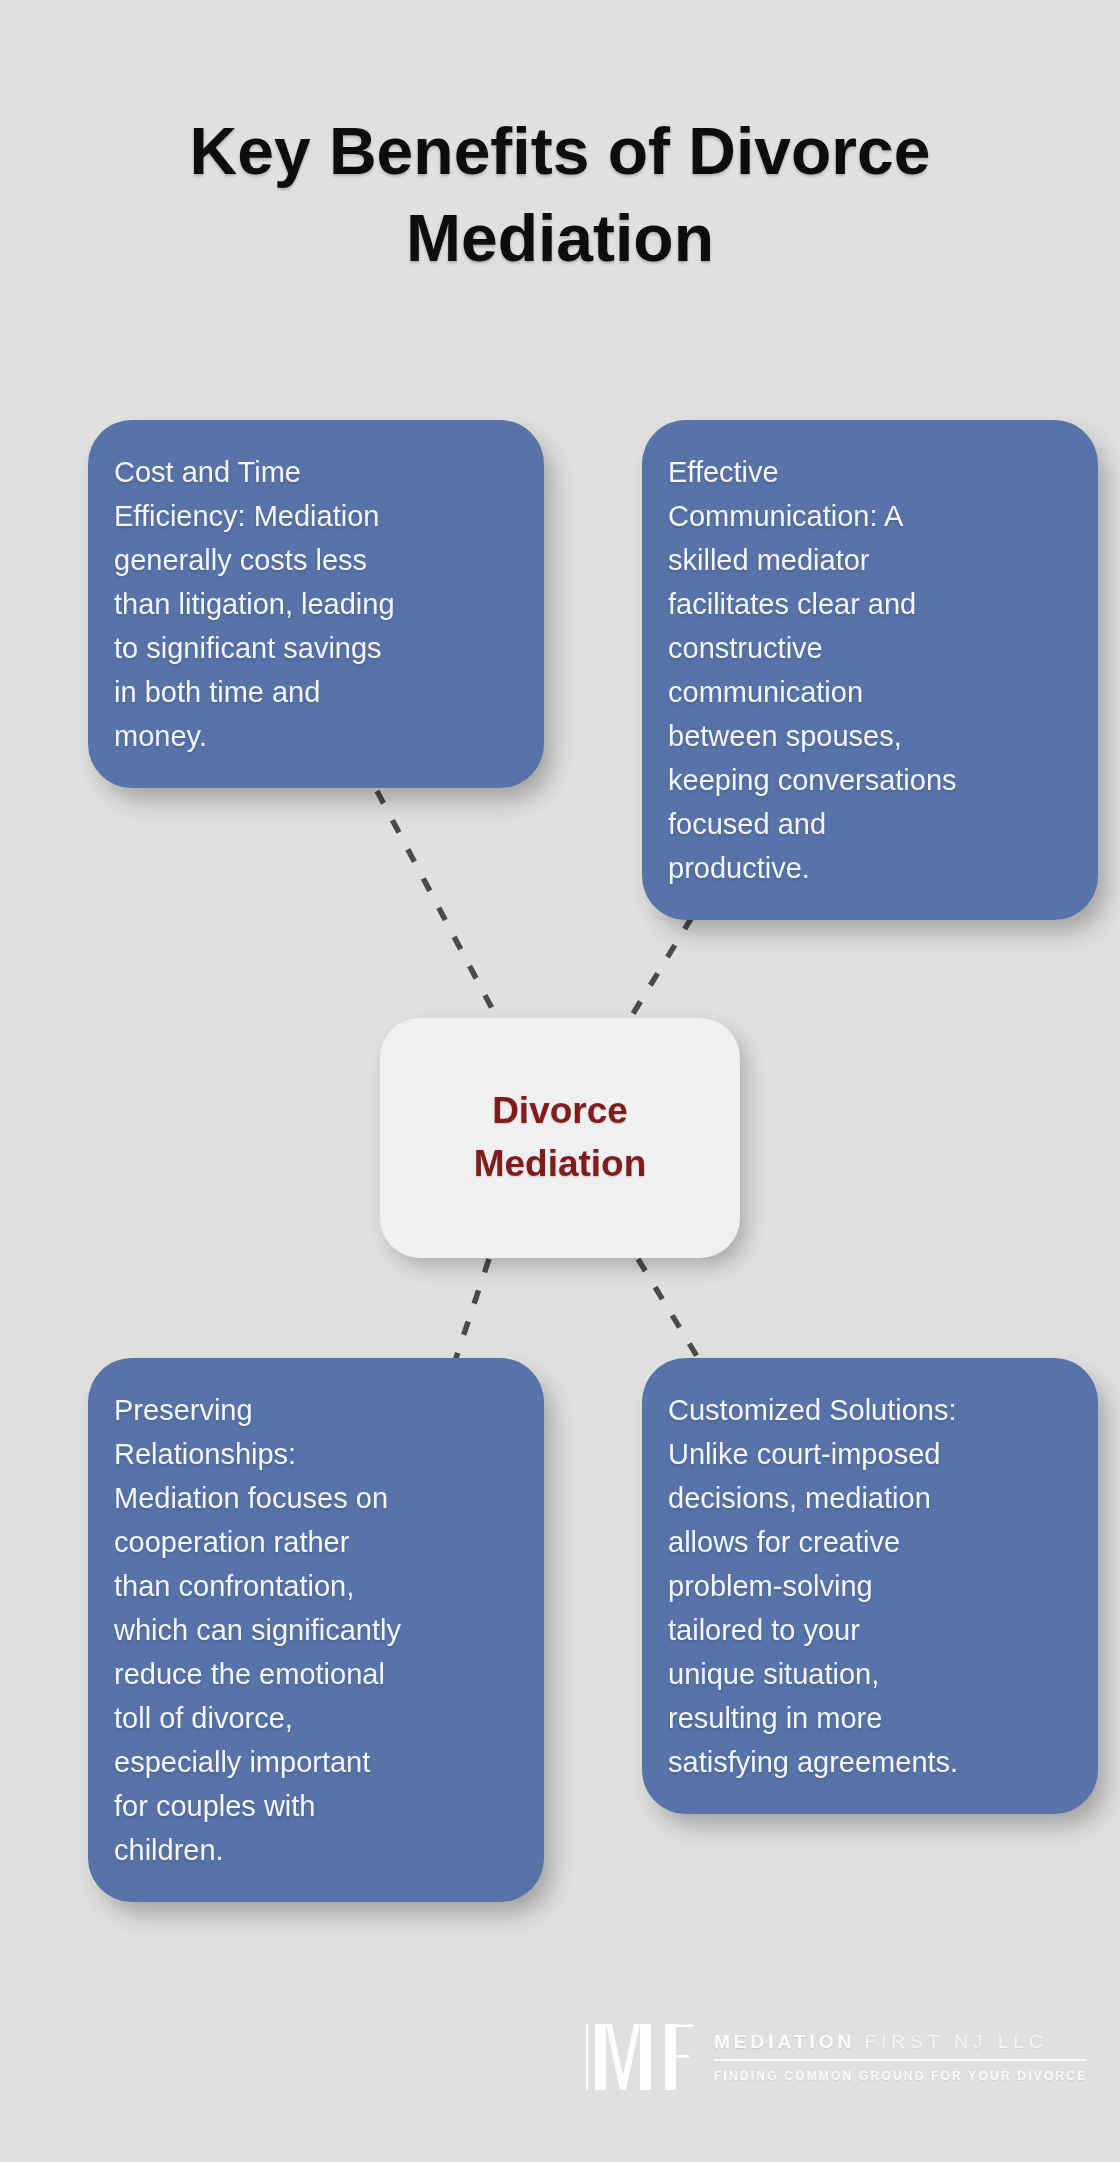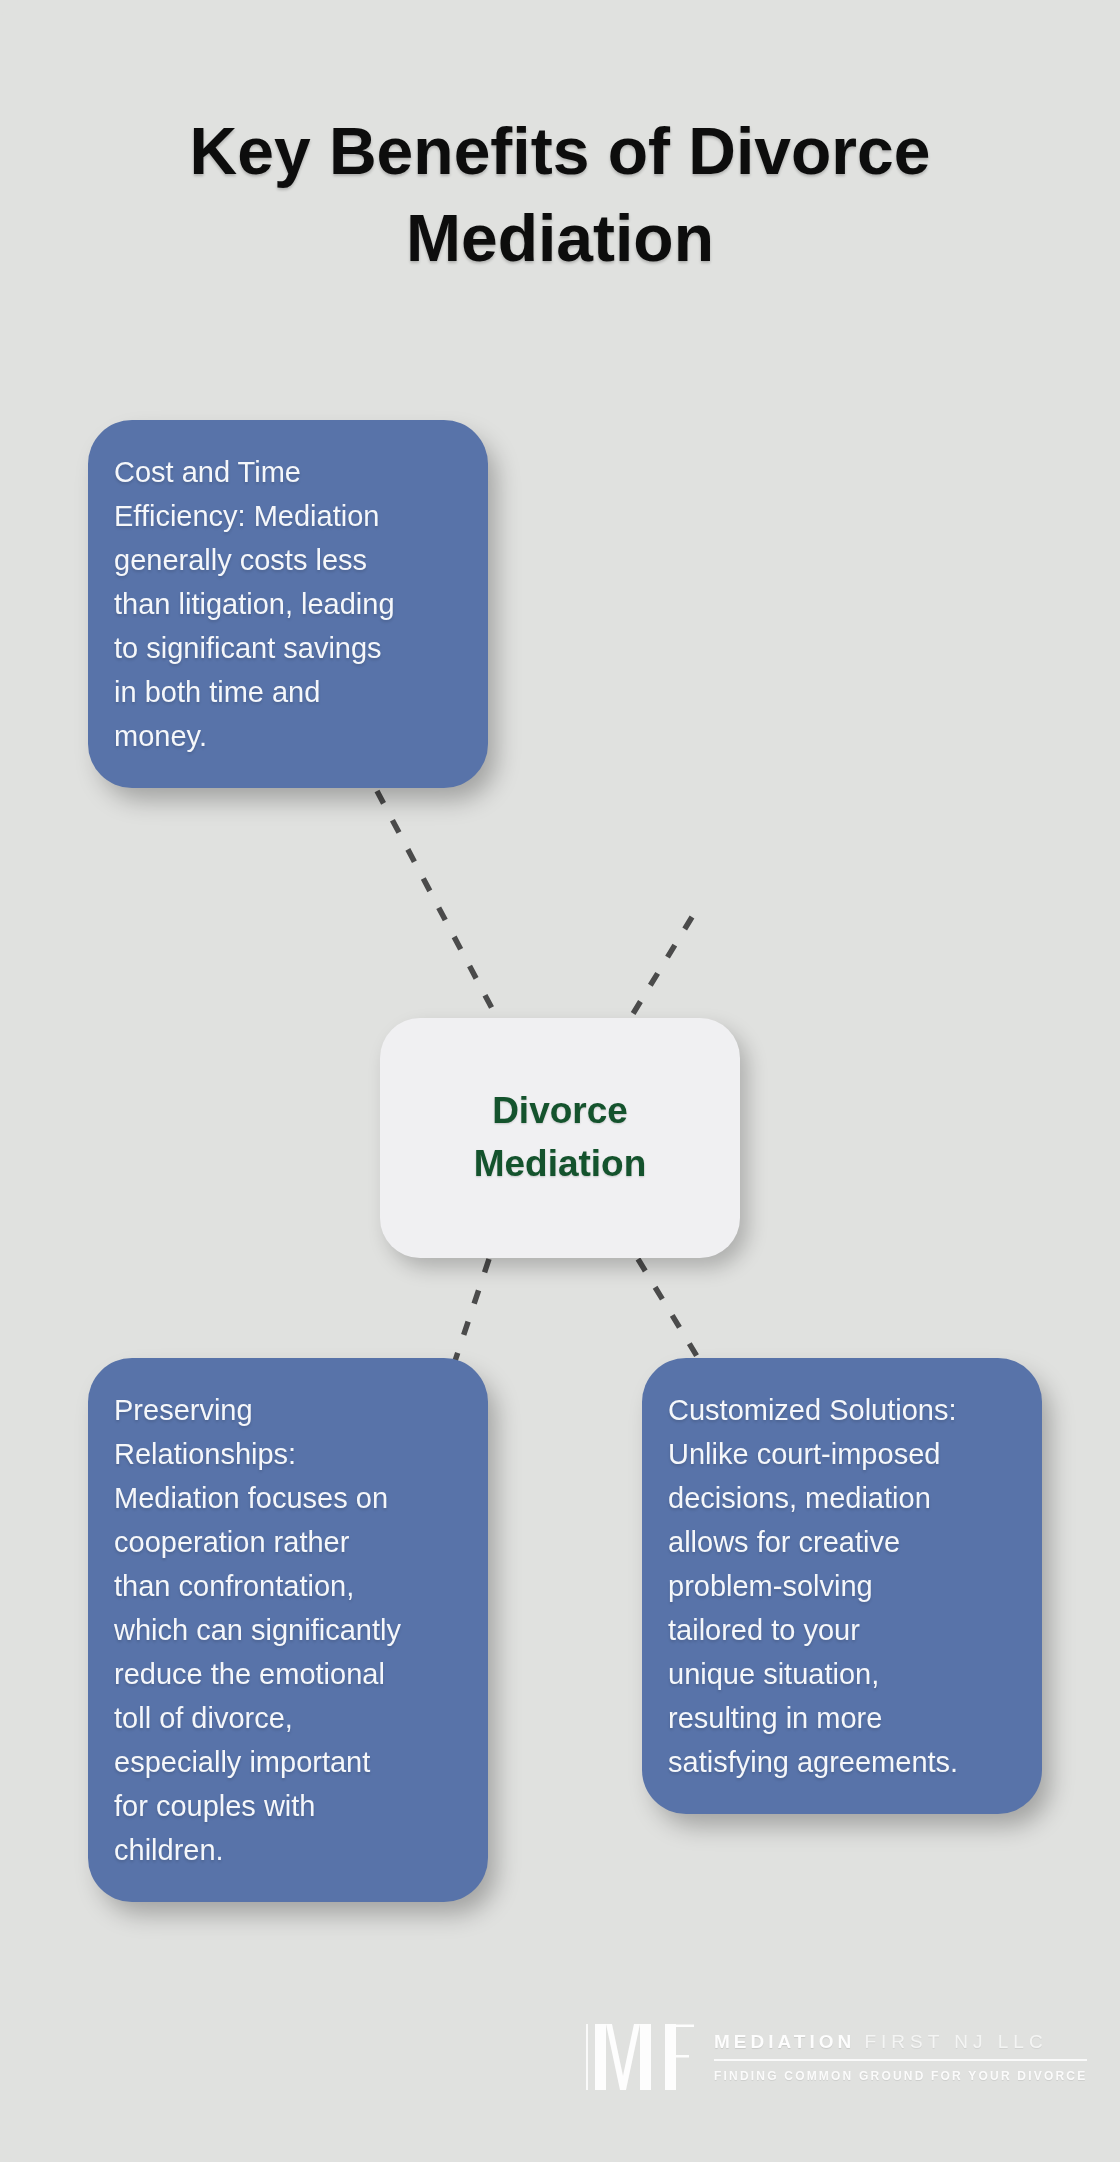--- a/index.html
+++ b/index.html
@@ -38,21 +38,21 @@
     width: 1120px;
     height: 2162px;
   }
   .connectors line {
     stroke: #4b4b4b;
     stroke-width: 5.5;
     stroke-dasharray: 14 19;
   }
   .card {
     position: absolute;
-    width: 400px;
+    width: 456px;
     box-sizing: border-box;
     padding: 30px 26px;
     background: #5873a9;
     border-radius: 44px;
     box-shadow: 10px 14px 24px -2px rgba(0,0,0,0.28);
     color: #f5f7fa;
   }
   .card p {
     margin: 0;
     font-size: 29px;
@@ -74,21 +74,21 @@
     border-radius: 40px;
     box-shadow: 8px 10px 20px rgba(0,0,0,0.22);
     display: flex;
     align-items: center;
     justify-content: center;
   }
   .center-node .label {
     font-size: 37px;
     font-weight: 700;
     line-height: 1.42;
-    color: #14532d;
+    color: #7f1d1d;
     text-align: center;
     white-space: pre-line;
     text-shadow: 0 1px 2px rgba(0,0,0,0.18);
   }
   .logo {
     position: absolute;
     left: 586px;
     top: 2024px;
     display: flex;
     align-items: center;
@@ -147,20 +147,32 @@
   <div class="card card-tl">
     <p>Cost and Time
 Efficiency: Mediation
 generally costs less
 than litigation, leading
 to significant savings
 in both time and
 money.</p>
   </div>
 
+  <div class="card card-tr">
+    <p>Effective
+Communication: A
+skilled mediator
+facilitates clear and
+constructive
+communication
+between spouses,
+keeping conversations
+focused and
+productive.</p>
+  </div>
 
   <div class="center-node">
     <div class="label">Divorce
 Mediation</div>
   </div>
 
   <div class="card card-bl">
     <p>Preserving
 Relationships:
 Mediation focuses on

